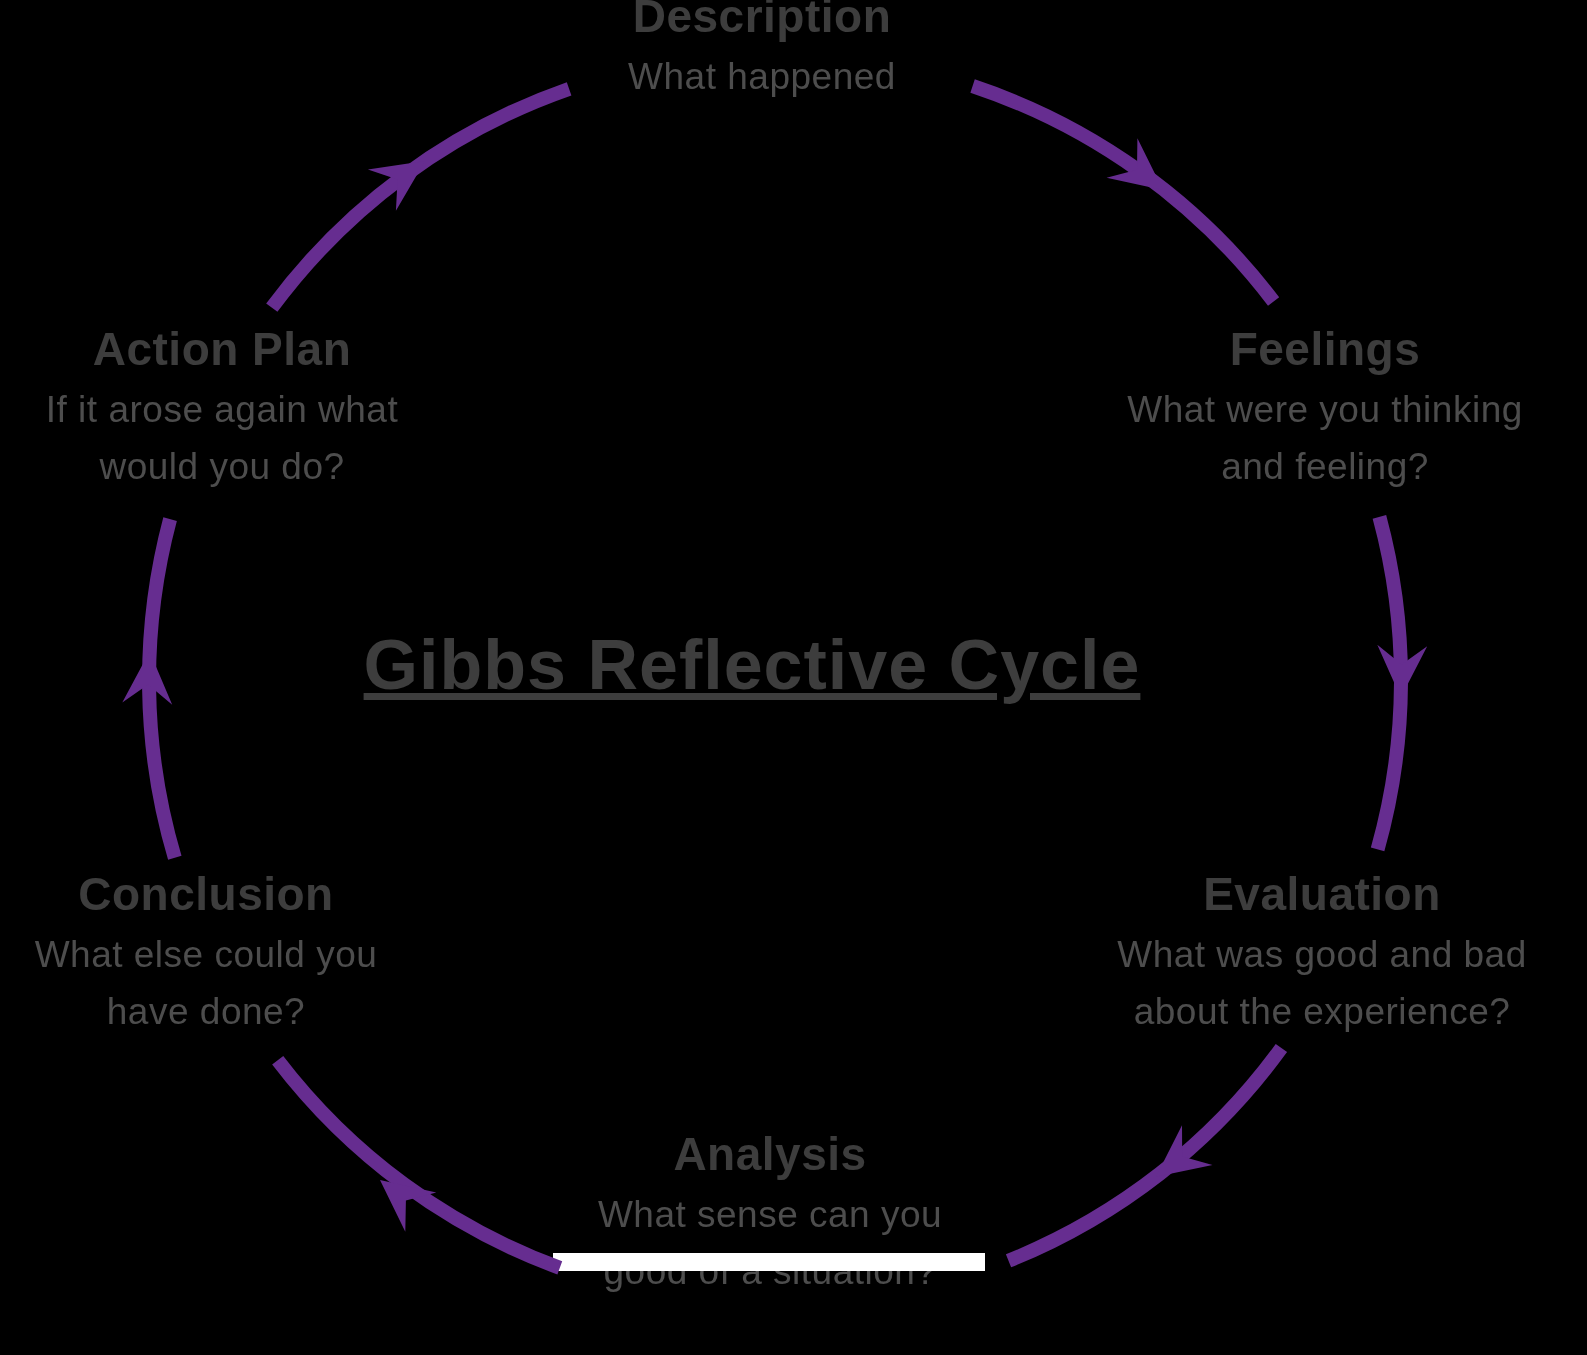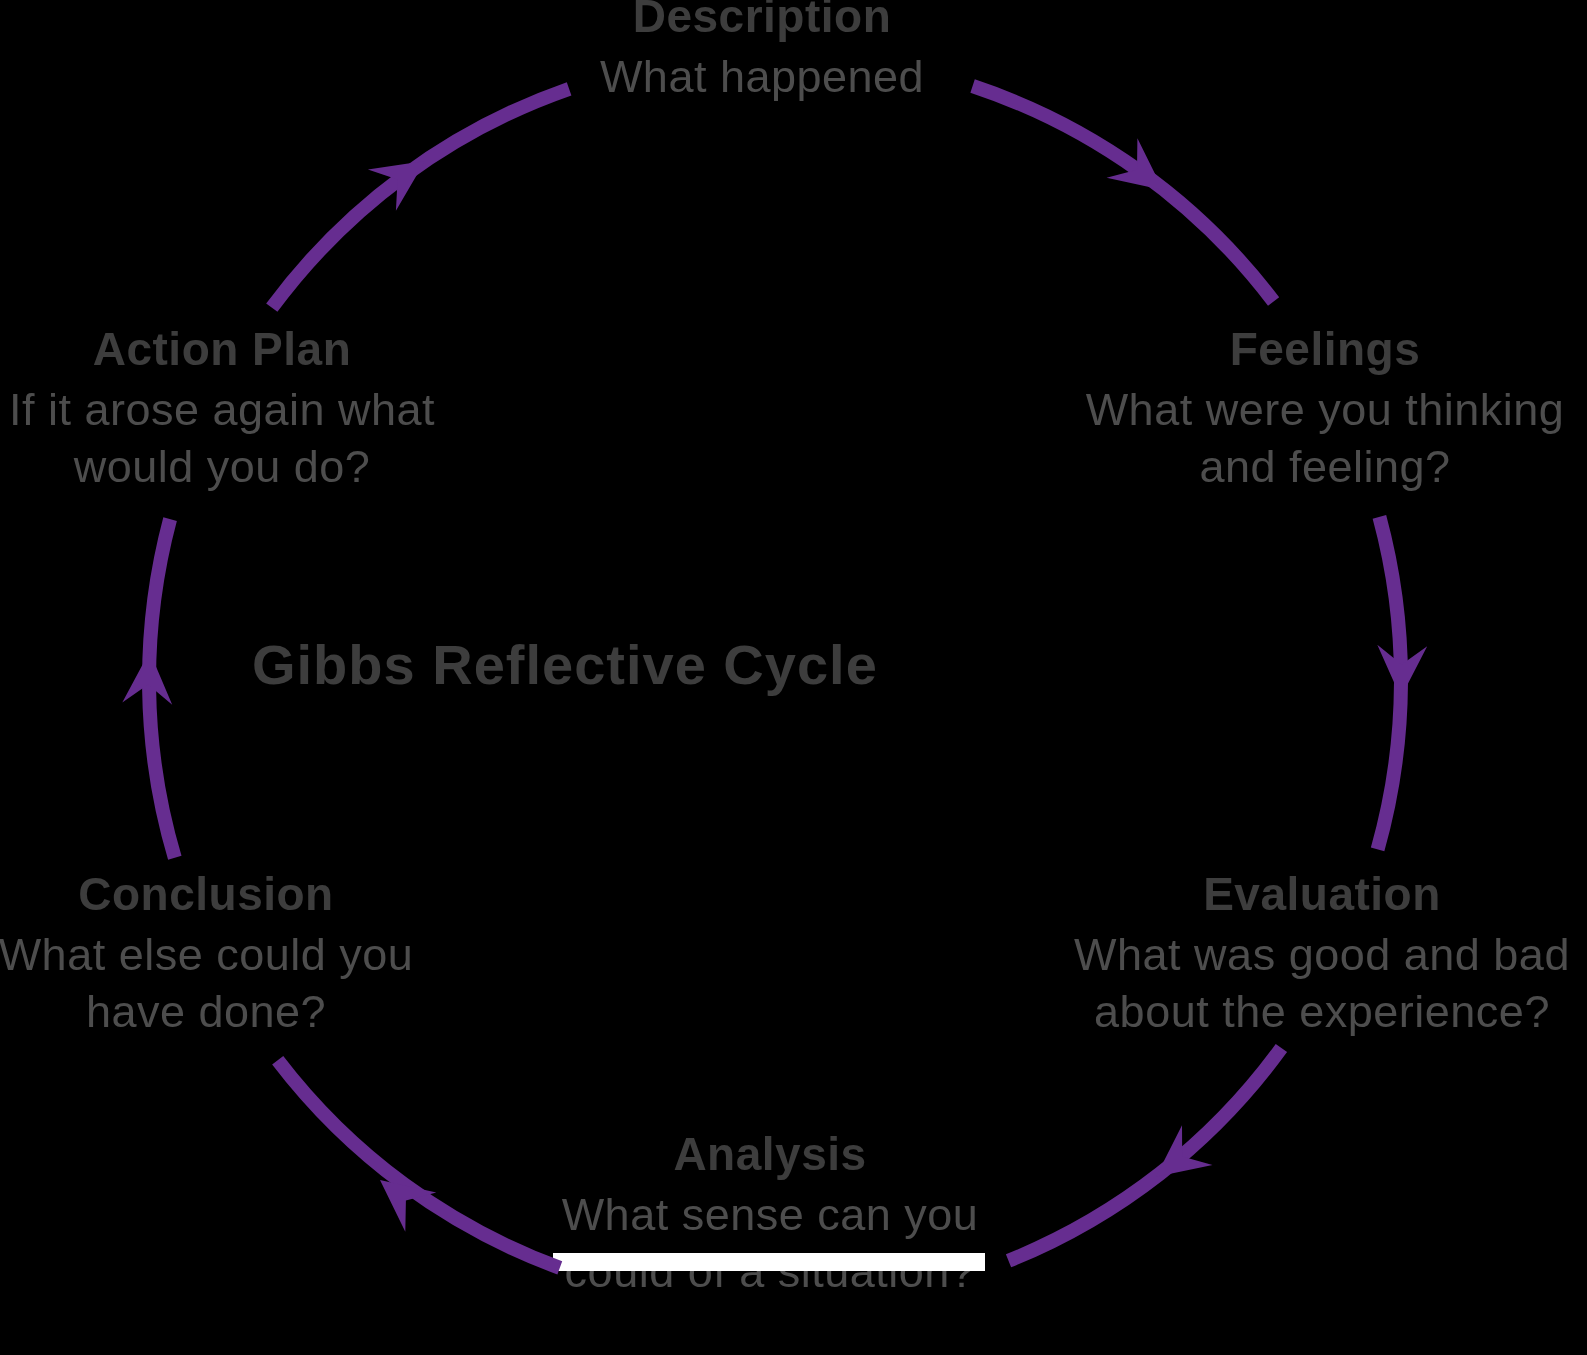--- a/index.html
+++ b/index.html
@@ -39,43 +39,45 @@
     display: block;
     font-size: 46px;
     line-height: 52px;
     font-weight: 700;
     color: var(--heading-color, #3d3d3d);
     margin-bottom: 6px;
     letter-spacing: 0.5px;
   }
   .stage .sub {
     display: block;
-    font-size: 45px;
+    font-size: 37px;
     line-height: 57px;
     font-weight: 300;
     color: var(--subtext-color, #4d4d4d);
     letter-spacing: 0.5px;
   }
   #stage-description { left: 412px; top: -10px; }
   #stage-feelings    { left: 975px; top: 323px; }
   #stage-evaluation  { left: 972px; top: 868px; }
   #stage-analysis    { left: 420px; top: 1128px; }
   #stage-conclusion  { left: -144px; top: 868px; }
   #stage-action-plan { left: -128px; top: 323px; }
 
   #cycle-title {
     position: absolute;
     left: 252px; top: 625px;
     width: 1000px;
-    font-size: 56px;
+    text-align: center;
+    font-size: 70px;
     line-height: 80px;
     font-weight: 700;
     color: var(--heading-color, #3d3d3d);
     letter-spacing: 1px;
     z-index: 1;
+    text-decoration: underline;
   }
   #white-bar {
     position: absolute;
     left: 553px; top: 1253px;
     width: 432px; height: 18px;
     background: #ffffff;
     z-index: 2;
   }
 </style>
 </head>
@@ -98,21 +100,21 @@
 
   <div class="stage" id="stage-evaluation">
     <span class="heading">Evaluation</span>
     <span class="sub">What was good and bad</span>
     <span class="sub">about the experience?</span>
   </div>
 
   <div class="stage" id="stage-analysis">
     <span class="heading">Analysis</span>
     <span class="sub">What sense can you</span>
-    <span class="sub">could of a situation?</span>
+    <span class="sub">good of a situation?</span>
   </div>
 
   <div class="stage" id="stage-conclusion">
     <span class="heading">Conclusion</span>
     <span class="sub">What else could you</span>
     <span class="sub">have done?</span>
   </div>
 
   <div class="stage" id="stage-action-plan">
     <span class="heading">Action Plan</span>

